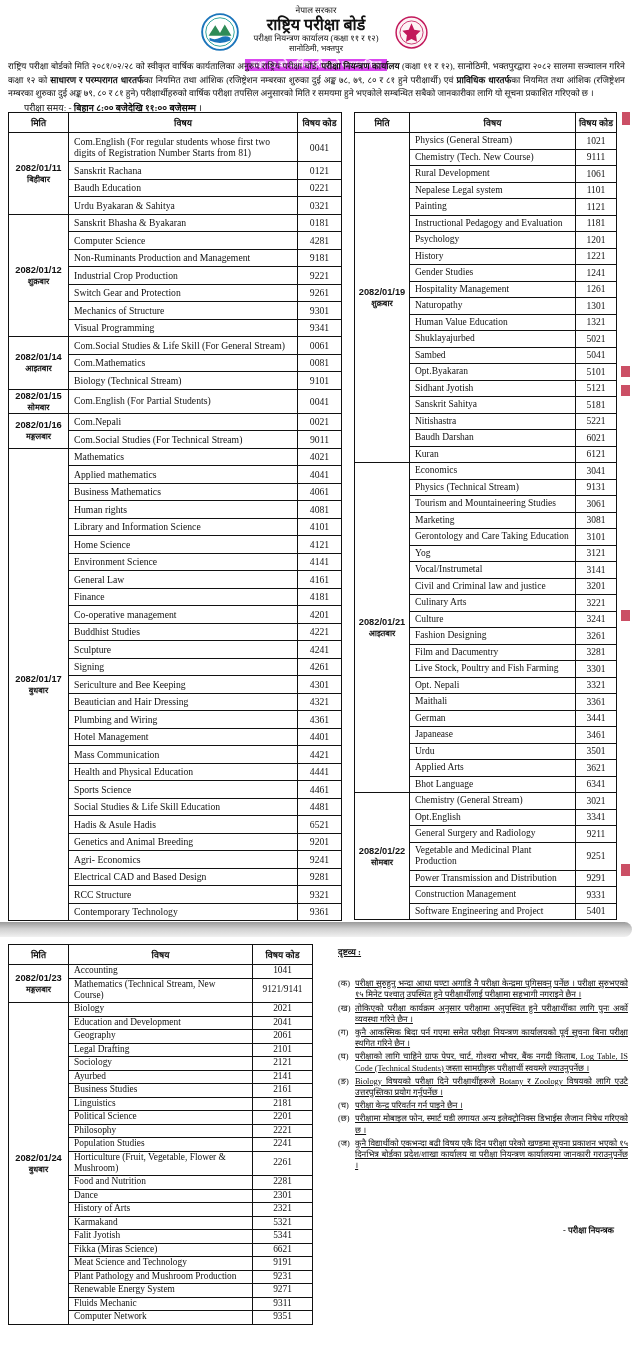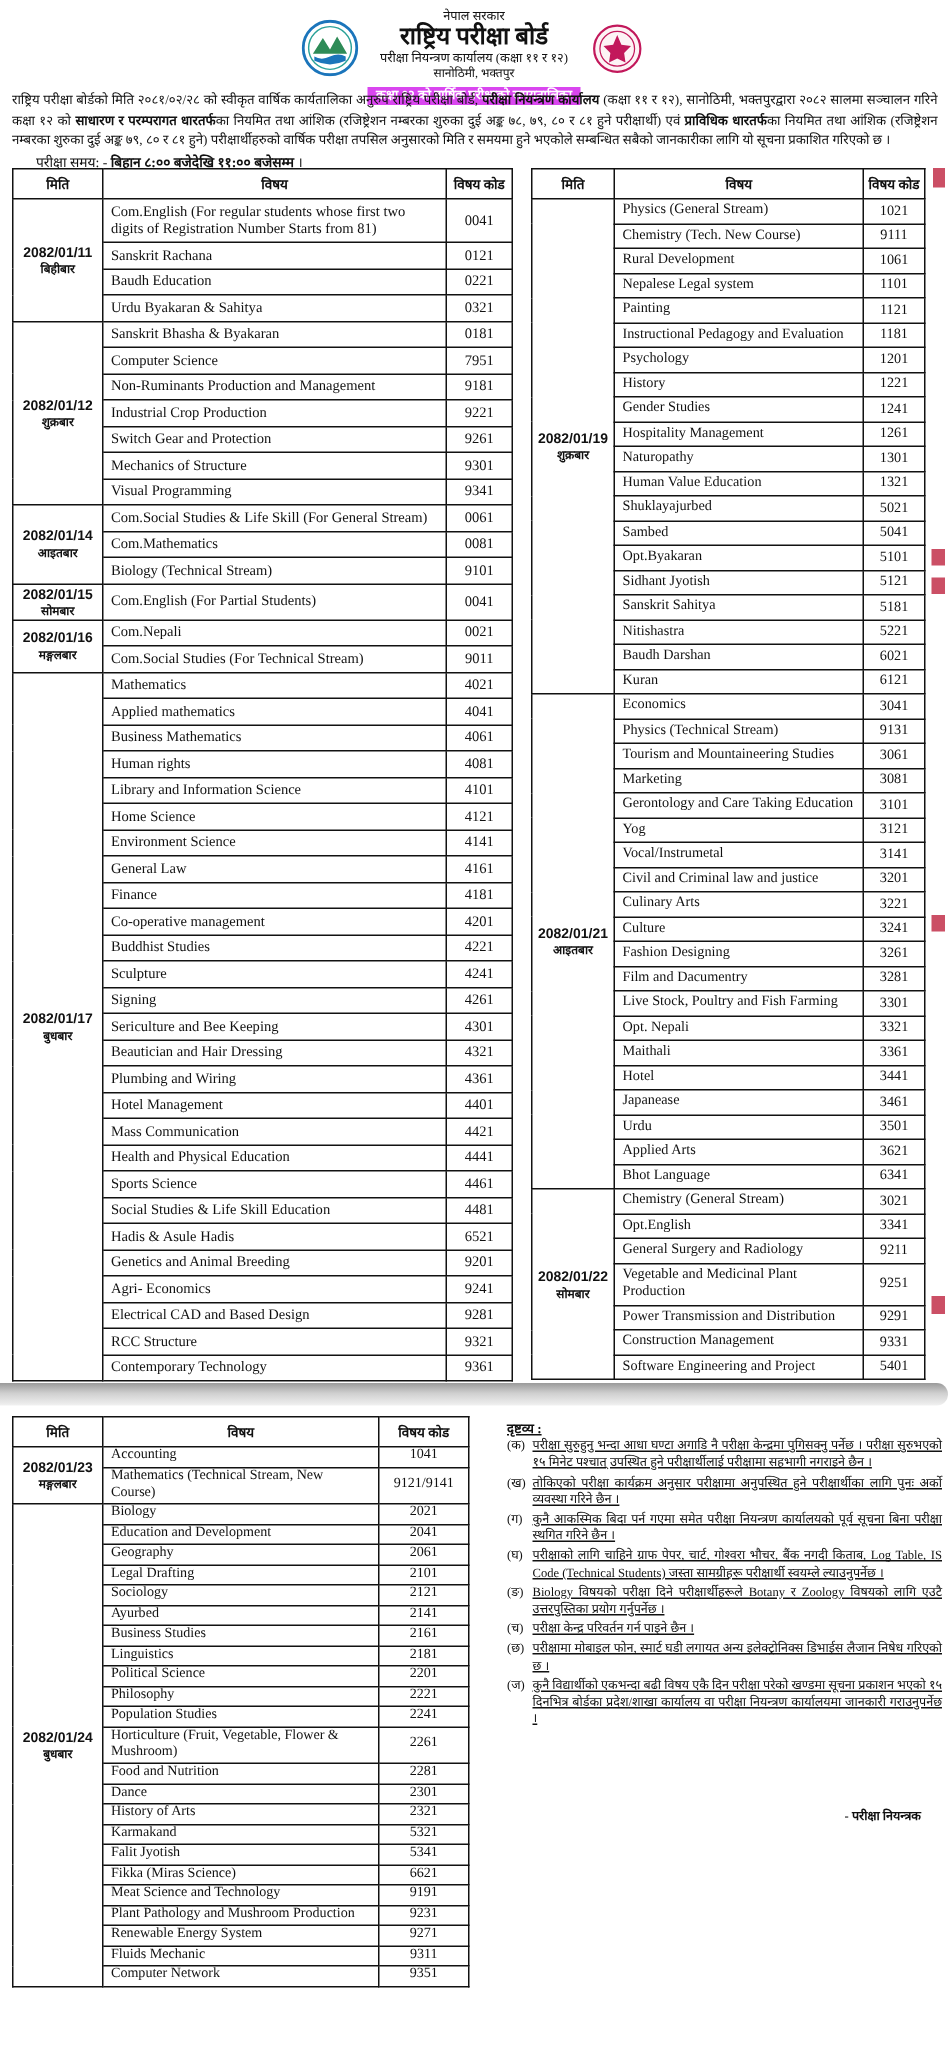--- a/index.html
+++ b/index.html
@@ -35,21 +35,21 @@
   #bottom-left{position:absolute;top:944px;left:8px;width:304px;}
   #top-right .subject-cell,#top-right .code-cell{padding-top:2px;padding-bottom:2px;font-size:9.5px;}
   #bottom-left .subject-cell,#bottom-left .code-cell{padding-top:0;padding-bottom:1.5px;font-size:9.4px;line-height:11px;}
 
   
   .divider{position:absolute;top:922px;left:0;width:632px;height:15px;
     background:linear-gradient(#9a9a9a,#cfcfcf 45%,#f1f1f1);border-radius:0 8px 8px 0;}
 
   
   .notes{position:absolute;top:947px;left:338px;width:290px;font-size:8.4px;line-height:11.2px;}
-  .notes-heading{font-weight:bold;text-decoration:underline;font-size:8.8px;margin-bottom:0;}
+  .notes-heading{font-weight:bold;text-decoration:underline;font-size:8.8px;margin-bottom:20px;}
   .note-item{display:flex;margin-bottom:2px;text-align:justify;}
   .note-label{flex:0 0 17px;}
   .note-text{flex:1;text-decoration:underline;}
   .signature{text-align:right;font-weight:bold;margin-top:54px;padding-right:14px;}
 
   
   .red-mark{position:absolute;background:#c2304a;opacity:.85;}
   .rm1{left:622px;top:112px;width:8px;height:13px;}
   .rm2{left:621px;top:366px;width:9px;height:11px;}
   .rm3{left:621px;top:385px;width:9px;height:11px;}
@@ -126,21 +126,21 @@
       <tr>
         <td rowspan="7" class="date-cell">
           <div class="date">2082/01/12</div>
           <div class="day">शुक्रबार</div>
         </td>
         <td class="subject-cell">Sanskrit Bhasha &amp; Byakaran</td>
         <td class="code-cell">0181</td>
       </tr>
       <tr>
         <td class="subject-cell">Computer Science</td>
-        <td class="code-cell">7951</td>
+        <td class="code-cell">4281</td>
       </tr>
       <tr>
         <td class="subject-cell">Non-Ruminants Production and Management</td>
         <td class="code-cell">9181</td>
       </tr>
       <tr>
         <td class="subject-cell">Industrial Crop Production</td>
         <td class="code-cell">9221</td>
       </tr>
       <tr>
@@ -462,21 +462,21 @@
       </tr>
       <tr>
         <td class="subject-cell">Opt. Nepali</td>
         <td class="code-cell">3321</td>
       </tr>
       <tr>
         <td class="subject-cell">Maithali</td>
         <td class="code-cell">3361</td>
       </tr>
       <tr>
-        <td class="subject-cell">Hotel</td>
+        <td class="subject-cell">German</td>
         <td class="code-cell">3441</td>
       </tr>
       <tr>
         <td class="subject-cell">Japanease</td>
         <td class="code-cell">3461</td>
       </tr>
       <tr>
         <td class="subject-cell">Urdu</td>
         <td class="code-cell">3501</td>
       </tr>

